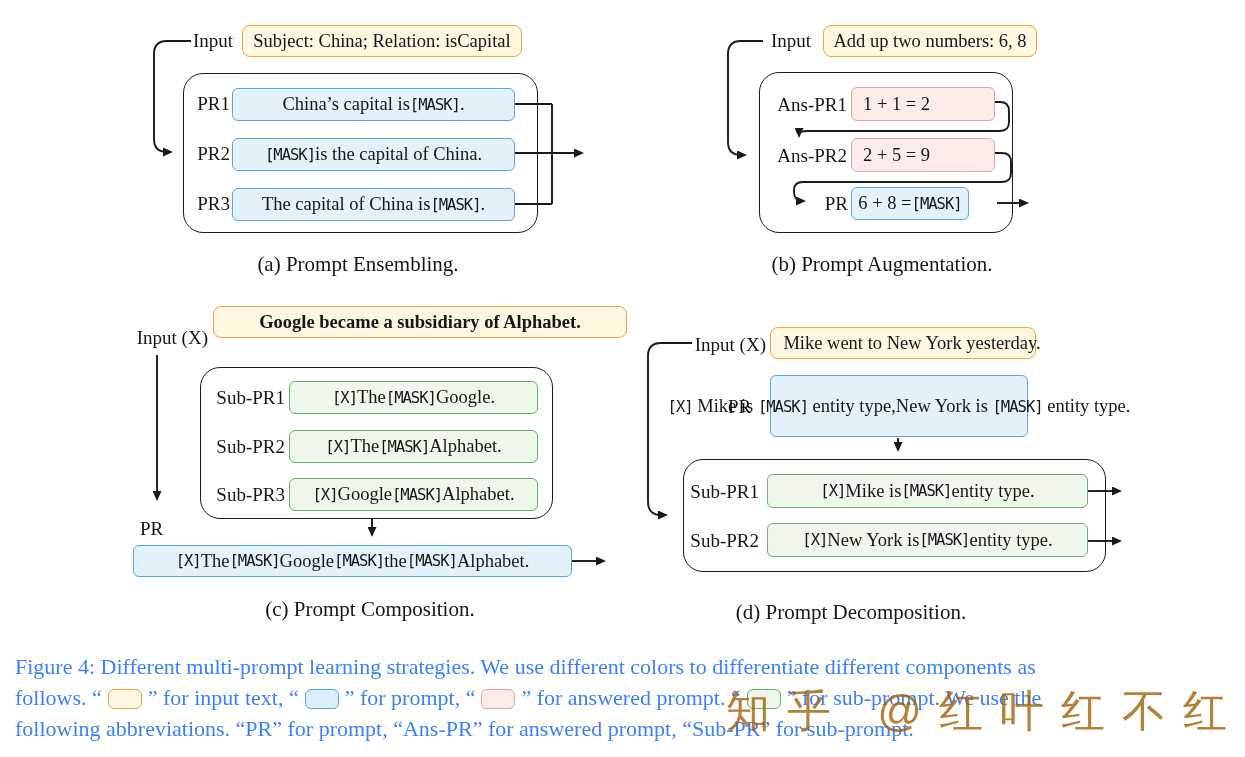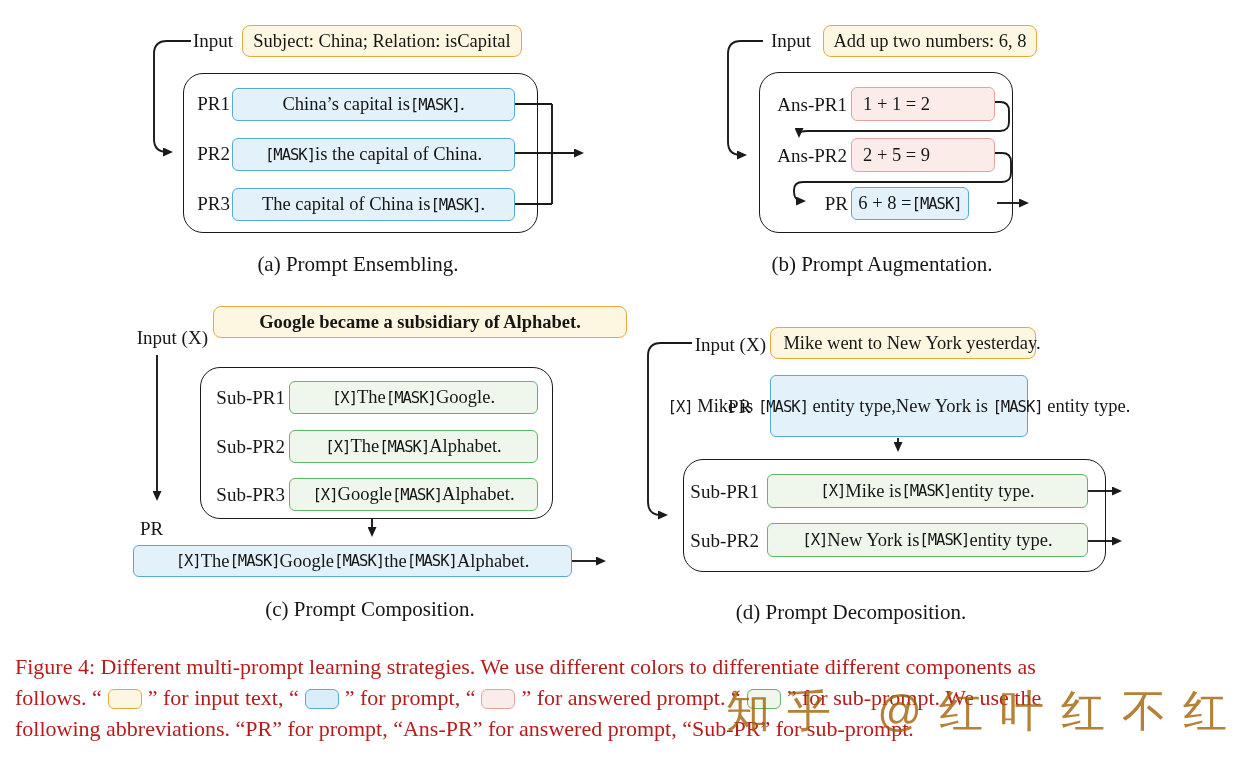--- a/index.html
+++ b/index.html
@@ -11,21 +11,21 @@
        font-size:18.5px;white-space:nowrap;border-radius:6px;box-sizing:border-box;}
   .input-box{background:var(--input-fill);border:1.6px solid var(--input-border);border-radius:8px;}
   .prompt-box{background:var(--prompt-fill);border:1.6px solid var(--prompt-border);}
   .answered-box{background:var(--answered-fill);border:1.6px solid var(--answered-border);justify-content:flex-start;padding-left:11px;}
   .sub-box{background:var(--sub-fill);border:1.6px solid var(--sub-border);}
   .group{position:absolute;border:1.7px solid #1a1a1a;border-radius:20px;background:transparent;box-sizing:border-box;}
   .pcaption{position:absolute;font-size:21px;text-align:center;white-space:nowrap;}
   .tt{font-family:"DejaVu Sans Mono",monospace;font-size:0.84em;letter-spacing:-1px;}
   .twolines{flex-direction:row;line-height:28px;}
   #arrow-layer{position:absolute;left:0;top:0;z-index:5;pointer-events:none;}
-  .figcap{position:absolute;left:15px;font-size:22px;white-space:nowrap;color:#b91c1c;}
+  .figcap{position:absolute;left:15px;font-size:22px;white-space:nowrap;color:#3b82f6;}
   .swatch{display:inline-block;width:34px;height:20px;border-radius:6px;vertical-align:-4px;
           margin:0 6px;box-sizing:border-box;}
   .sw-input{background:var(--input-fill);border:1.6px solid var(--input-border);}
   .sw-prompt{background:#d9edfa;border:1.6px solid var(--prompt-border);}
   .sw-answered{background:var(--answered-fill);border:1.6px solid var(--answered-border);}
   .sw-sub{background:var(--sub-fill);border:1.6px solid var(--sub-border);}
   #watermark{position:absolute;left:726px;top:682px;z-index:10;font-family:"Liberation Sans",sans-serif;
              font-size:44px;letter-spacing:17px;color:#a16207;opacity:0.8;white-space:nowrap;}
 </style>
 </head>

